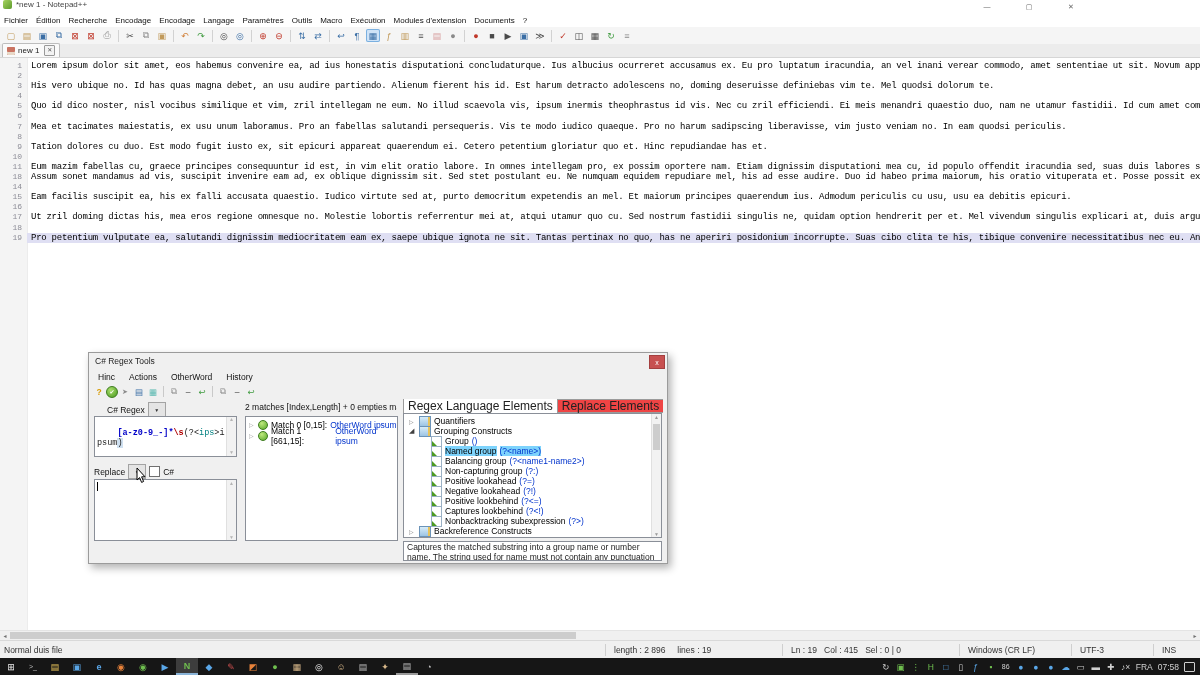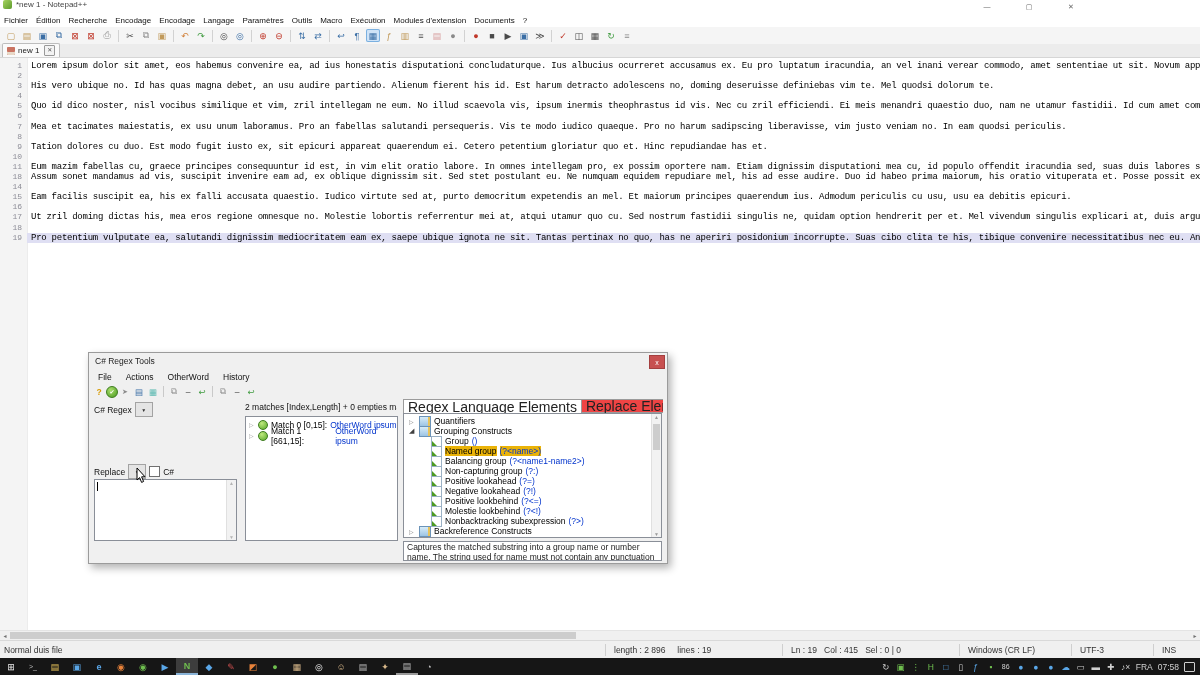--- a/index.html
+++ b/index.html
@@ -90,35 +90,35 @@
   .mini-scroll{position:absolute;right:0;top:0;bottom:0;width:9px;background:#f2f2f2;border-left:1px solid #e0e0e0;
                display:flex;flex-direction:column;justify-content:space-between;align-items:center;font-size:5px;color:#b5b5b5}
   .match-header{position:absolute;left:156px;top:49px;width:152px;height:11px;font-size:8.5px;
                 white-space:nowrap;overflow:hidden;color:#111}
   .matchbox{left:156px;top:63px;width:153px;height:125px;padding-top:2px}
   .match-row{display:flex;align-items:center;height:11px;gap:3px;padding-left:3px;font-size:8.5px}
   .expander{color:#9a9a9a;font-size:6px;width:6px;flex:none}
   .mdot{width:8px;height:8px;border-radius:50%;flex:none;border:1px solid #3d7d1e;
         background:radial-gradient(circle at 35% 30%,#bfe97e,#58a829)}
   .mval{color:#0033cc}
-  .rtabs{position:absolute;left:314px;top:46px;height:14px;display:flex;align-items:flex-start;font-size:14px;width:260px;overflow:hidden}
+  .rtabs{position:absolute;left:314px;top:46px;height:14px;display:flex;align-items:center;font-size:12px;width:260px;overflow:hidden}
   .rtab{height:12px;background:#ef4444;border:1px solid #9b9b9b;display:flex;align-items:center;
         padding:0 4px;margin-right:-1px;color:#222;white-space:nowrap}
   .rtab.active{background:#fff;height:14px;border-bottom:1px solid #fff;z-index:2;position:relative}
   .treebox{left:314px;top:60px;width:259px;height:125px;padding:2px 10px 16px 0}
   .tree-row{display:flex;align-items:center;height:10px;gap:3px;font-size:8.5px;white-space:nowrap}
   .tree-row.folder{padding-left:5px}
   .tree-row.leaf{padding-left:27px}
   .texp{width:7px;font-size:6px;color:#808080;flex:none}
   .fico{width:10px;height:9px;flex:none;border:1px solid #6b93b8;background:linear-gradient(#d8ecf8,#9cc4e4);
         box-shadow:inset -2px 0 0 #e8c35a}
   .lico{width:9px;height:9px;flex:none;border:1px solid #9ab0c4;background:#fff;position:relative}
   .lico::after{content:"";position:absolute;left:0;bottom:0;border-left:5px solid #4c9b22;border-top:5px solid transparent}
   .tcode{color:#0033cc}
-  .tree-row.selected .tlabel,.tree-row.selected .tcode{background:#eab308}
+  .tree-row.selected .tlabel,.tree-row.selected .tcode{background:#7dd3fc}
   .tree-scroll{position:absolute;right:0;top:0;bottom:0;width:9px;background:#f2f2f2;border-left:1px solid #e0e0e0;
                display:flex;flex-direction:column;justify-content:space-between;align-items:center;font-size:5px;color:#9a9a9a}
   .tthumb{position:absolute;right:1px;top:10px;width:7px;height:26px;background:#cdcdcd}
   .descbox{left:314px;top:188px;width:259px;height:20px;font-size:8.5px;line-height:9.5px;padding:1px 3px;color:#222}
   
   .cursor{position:absolute;left:136px;top:468px;width:11px;height:16px;z-index:50;pointer-events:none}
 </style>
 </head>
 <body>
 
@@ -339,21 +339,21 @@
   </div>
 </div>
 
 <div class="dialog">
   <div class="dlg-title">
     <span>C# Regex Tools</span>
   </div>
   <span class="dlg-close">x</span>
 
   <div class="dlg-menu">
-    <span>File</span>
+    <span>Hinc</span>
     <span>Actions</span>
     <span>OtherWord</span>
     <span>History</span>
   </div>
 
   <div class="dlg-tools">
     <span class="dti d-help">?</span>
     <span class="d-ok">✔</span>
     <span class="dti ic-gray" style="font-size:7px">➤</span>
     <span class="dti ic-blue">▤</span>
@@ -361,23 +361,27 @@
     <span class="d-sep"></span>
     <span class="dti ic-gray">⧉</span>
     <span class="dti ic-dark">–</span>
     <span class="dti ic-green">↩</span>
     <span class="d-sep"></span>
     <span class="dti ic-gray">⧉</span>
     <span class="dti ic-dark">–</span>
     <span class="dti ic-green">↩</span>
   </div>
 
-  <div class="lblrow" style="left:5px;top:49px">
+  <div class="lblrow" style="left:18px;top:49px">
     <span>C# Regex</span>
     <span class="dropbtn">▼</span>
+  </div>
+  <div class="whitebox regexbox">
+    <span class="rx-c">[a-z0-9_-]*</span><span class="rx-e">\s</span><span class="rx-p">(?&lt;</span><span class="rx-n">ips</span><span class="rx-p">&gt;ipsum</span><span class="rx-p rx-sel">)</span>
+    <div class="mini-scroll"><span>▲</span><span>▼</span></div>
   </div>
   <div class="lblrow" style="left:5px;top:111px">
     <span>Replace</span>
     <span class="dropbtn">▼</span>
     <span class="checkbox"></span>
     <span>C#</span>
   </div>
   <div class="whitebox replacebox">
     <span class="caret"></span>
     <div class="mini-scroll">
@@ -449,21 +453,21 @@
       <span class="tlabel">Negative lookahead </span>
       <span class="tcode">(?!)</span>
     </div>
     <div class="tree-row leaf">
       <span class="lico"></span>
       <span class="tlabel">Positive lookbehind </span>
       <span class="tcode">(?&lt;=)</span>
     </div>
     <div class="tree-row leaf">
       <span class="lico"></span>
-      <span class="tlabel">Molestie lookbehind </span>
+      <span class="tlabel">Captures lookbehind </span>
       <span class="tcode">(?&lt;!)</span>
     </div>
     <div class="tree-row leaf">
       <span class="lico"></span>
       <span class="tlabel">Nonbacktracking subexpression </span>
       <span class="tcode">(?&gt;)</span>
     </div>
     <div class="tree-row folder">
       <span class="texp">▷</span>
       <span class="fico"></span>

